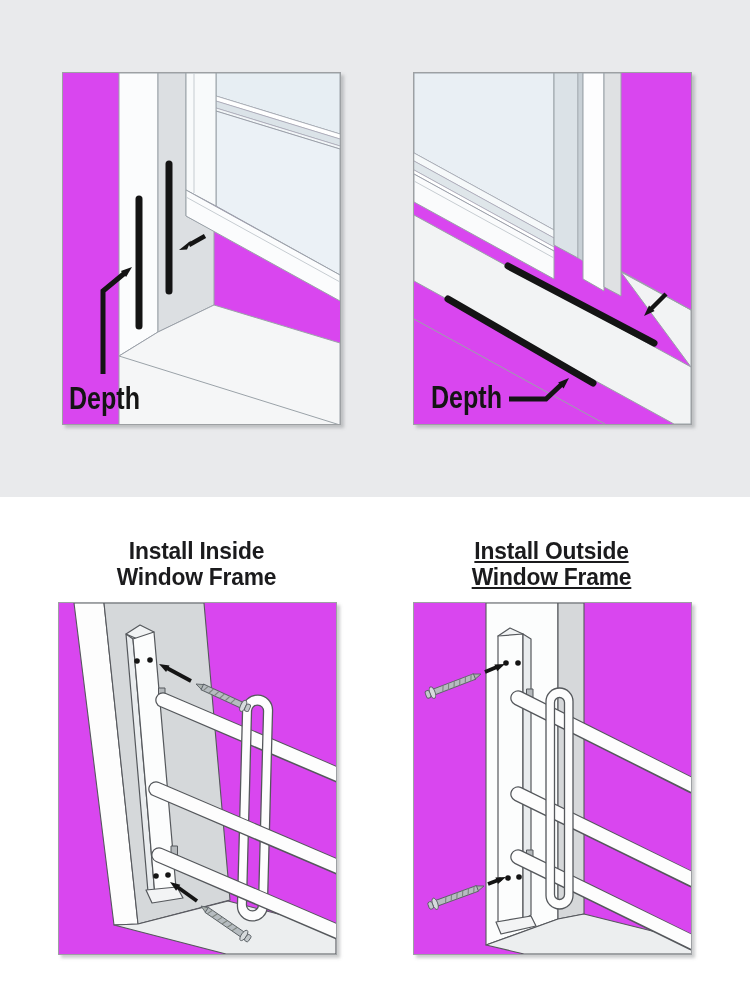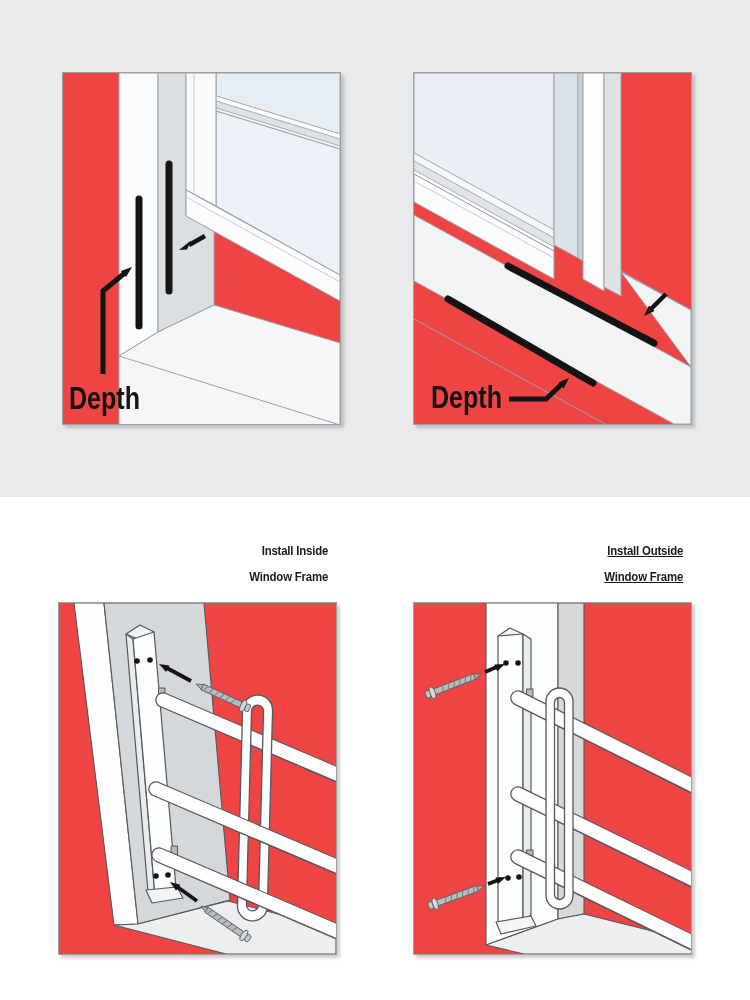--- a/index.html
+++ b/index.html
@@ -9,28 +9,28 @@
   }
   html,body{margin:0;padding:0;}
   body{
     width:750px;height:1000px;position:relative;
     background:var(--bg-bottom);
     font-family:"Liberation Sans","DejaVu Sans",sans-serif;
     overflow:hidden;
   }
   .bg-top{position:absolute;left:0;top:0;width:750px;height:497px;background:var(--bg-top);}
   .panel{
-    position:absolute;width:277px;height:351px;background:#ef4444;
+    position:absolute;width:277px;height:351px;background:#d946ef;
     border:1px solid var(--panel-border);
     box-shadow:3px 3px 3px rgba(110,112,115,0.35);
   }
   .panel svg{display:block;width:277px;height:351px;}
   .install-title{
-    position:absolute;width:277px;text-align:right;
-    font-size:12px;font-weight:bold;color:var(--title);
+    position:absolute;width:277px;text-align:center;
+    font-size:24px;font-weight:bold;color:var(--title);
     line-height:26px;letter-spacing:-0.2px;
   }
   .install-title span{display:block;transform:scaleX(0.95);transform-origin:50% 50%;}
   text{font-family:"Liberation Sans","DejaVu Sans",sans-serif;font-weight:bold;}
 </style>
 </head>
 <body>
 
 <div class="bg-top"></div>
 

